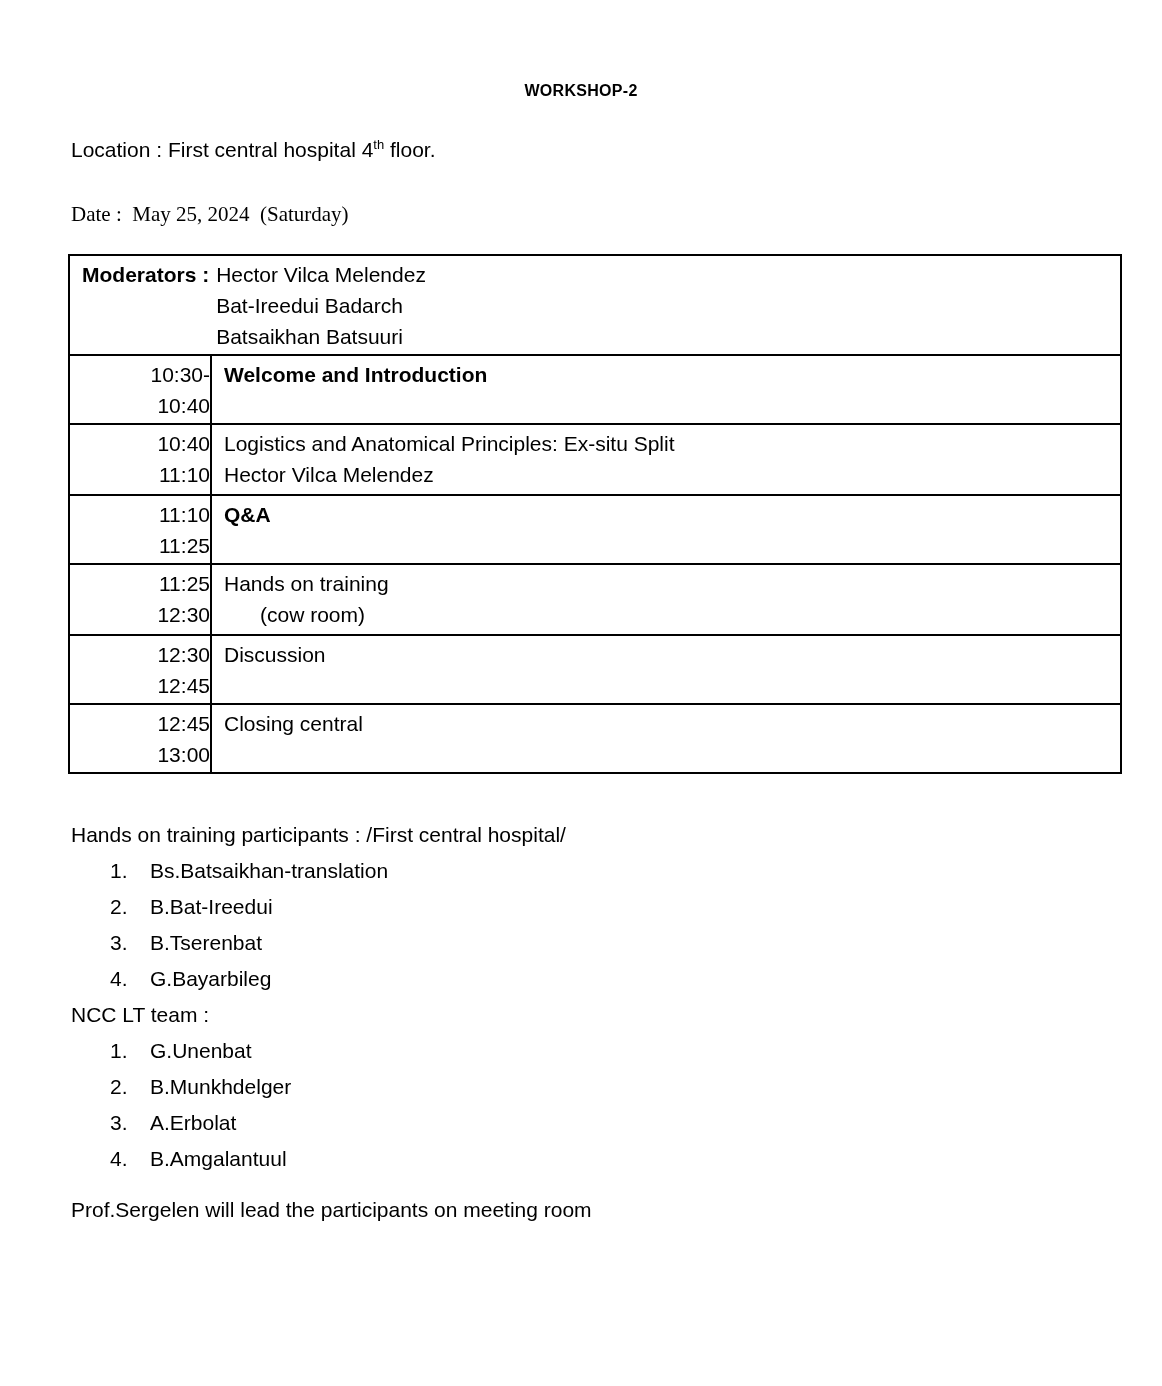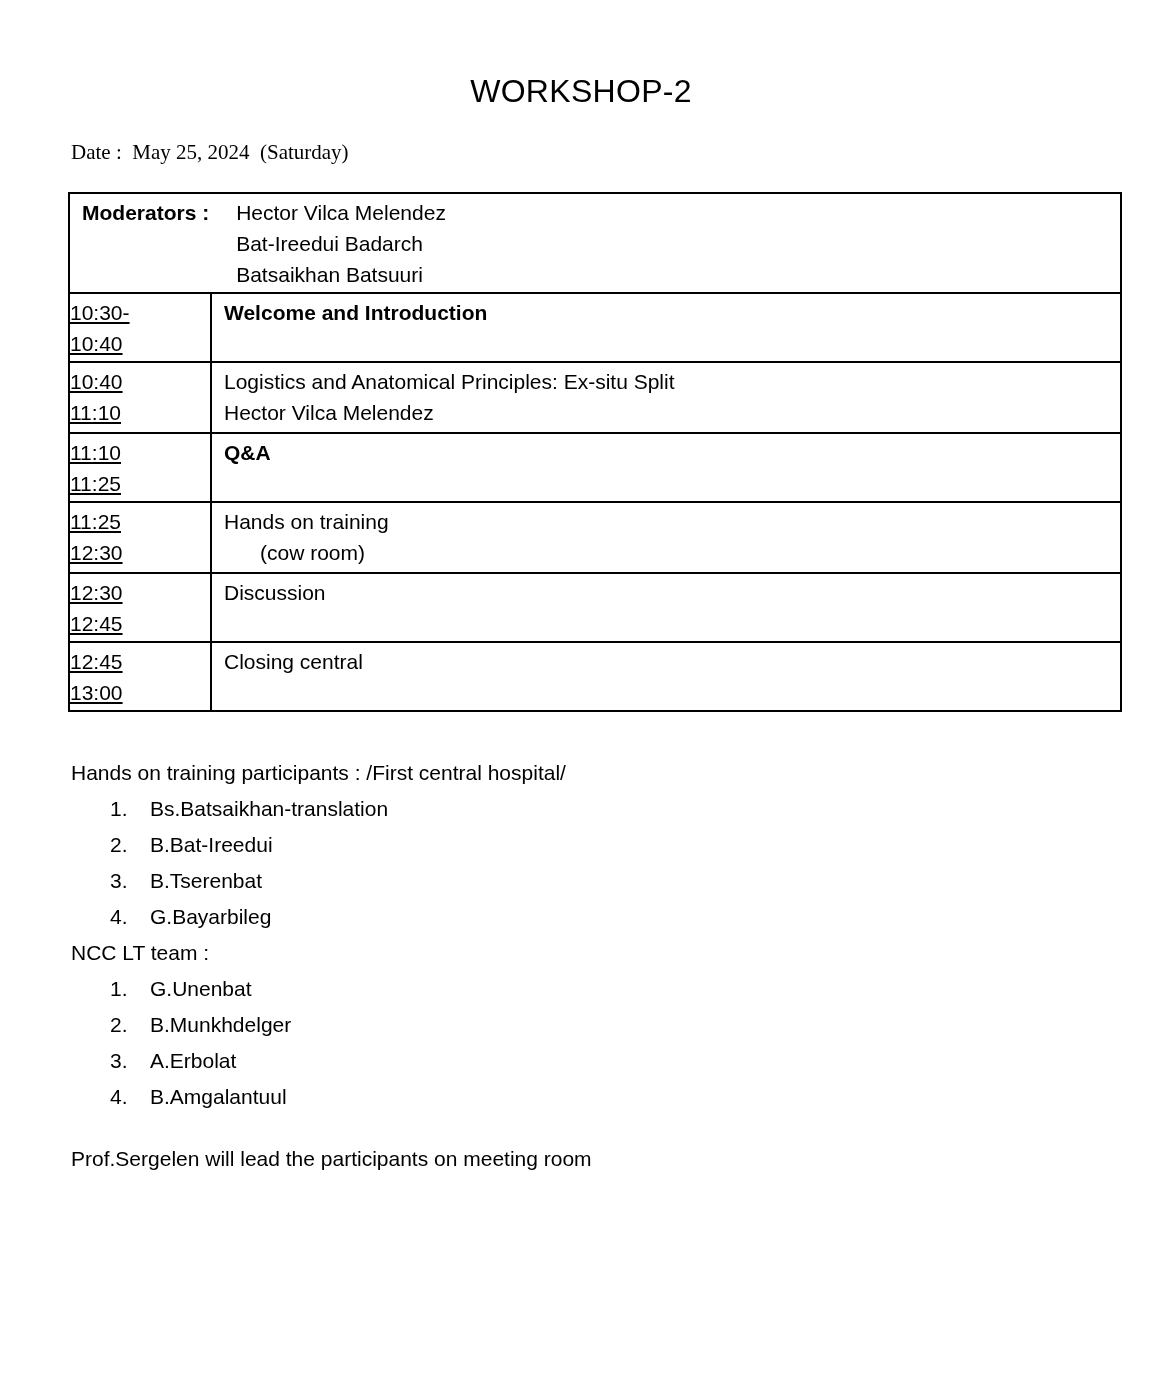--- a/index.html
+++ b/index.html
@@ -15,23 +15,23 @@
     color: #000000;
     -webkit-font-smoothing: antialiased;
   }
   .page {
     padding: 0 71px;
     box-sizing: border-box;
     width: 1162px;
   }
   .title {
     margin: 76px 0 0 0;
-    font-size: 32px;
+    font-size: 16px;
     line-height: 30px;
-    font-weight: normal;
+    font-weight: bold;
     text-align: center;
     letter-spacing: 0.3px;
   }
   p {
     margin: 0;
     font-size: 21px;
     line-height: 37px;
     white-space: pre-wrap;
   }
   .location-line { margin-top: 25px; }
@@ -53,64 +53,63 @@
   table.schedule td {
     border: 2px solid #000000;
     vertical-align: top;
     font-size: 21px;
     box-sizing: border-box;
   }
   td.mod-cell { padding: 3px 12px 2px 12px; }
   .mod-flex {
     display: flex;
     line-height: 31px;
-    gap: 20px;
   }
   .mod-label {
     font-weight: bold;
     white-space: pre;
     flex: 0 0 auto;
   }
   .mod-names { margin-left: 7px; }
   .mod-names div { line-height: 31px; }
 
   td.time-cell {
     width: 142px;
-    text-align: left;
-    padding: 3px 11px 2px 0;
+    text-align: right;
+    padding: 3px 0 2px 0;
     line-height: 31px;
-    text-decoration: underline;
   }
   td.content-cell {
     padding: 3px 10px 4px 12px;
     line-height: 31px;
   }
   td.content-cell .bold { font-weight: bold; }
   td.content-cell .indent { padding-left: 36px; }
 
   
   .section-heading { margin-top: 42px; }
   .nlist { margin: 0; }
   .li {
     display: flex;
     padding-left: 39px;
     font-size: 21px;
     line-height: 36px;
   }
   .li .num { width: 40px; flex: 0 0 auto; }
-  .footer-line1 { margin-top: 26px; line-height: 36px; }
+  .footer-line1 { margin-top: 15px; line-height: 36px; }
   .footer-line2 { margin-top: 0; line-height: 36px; }
 </style>
 </head>
 <body>
 
 <div class="page">
 
   <h1 class="title">WORKSHOP-2</h1>
 
+  <p class="location-line"><span>Location : First central hospital 4</span><sup>th</sup><span> floor.</span></p>
 
   <p class="date-line">Date :  May 25, 2024  (Saturday)</p>
 
 
   <table class="schedule">
     <colgroup>
       <col style="width:142px">
       <col>
     </colgroup>
     <tbody id="schedule-body">

